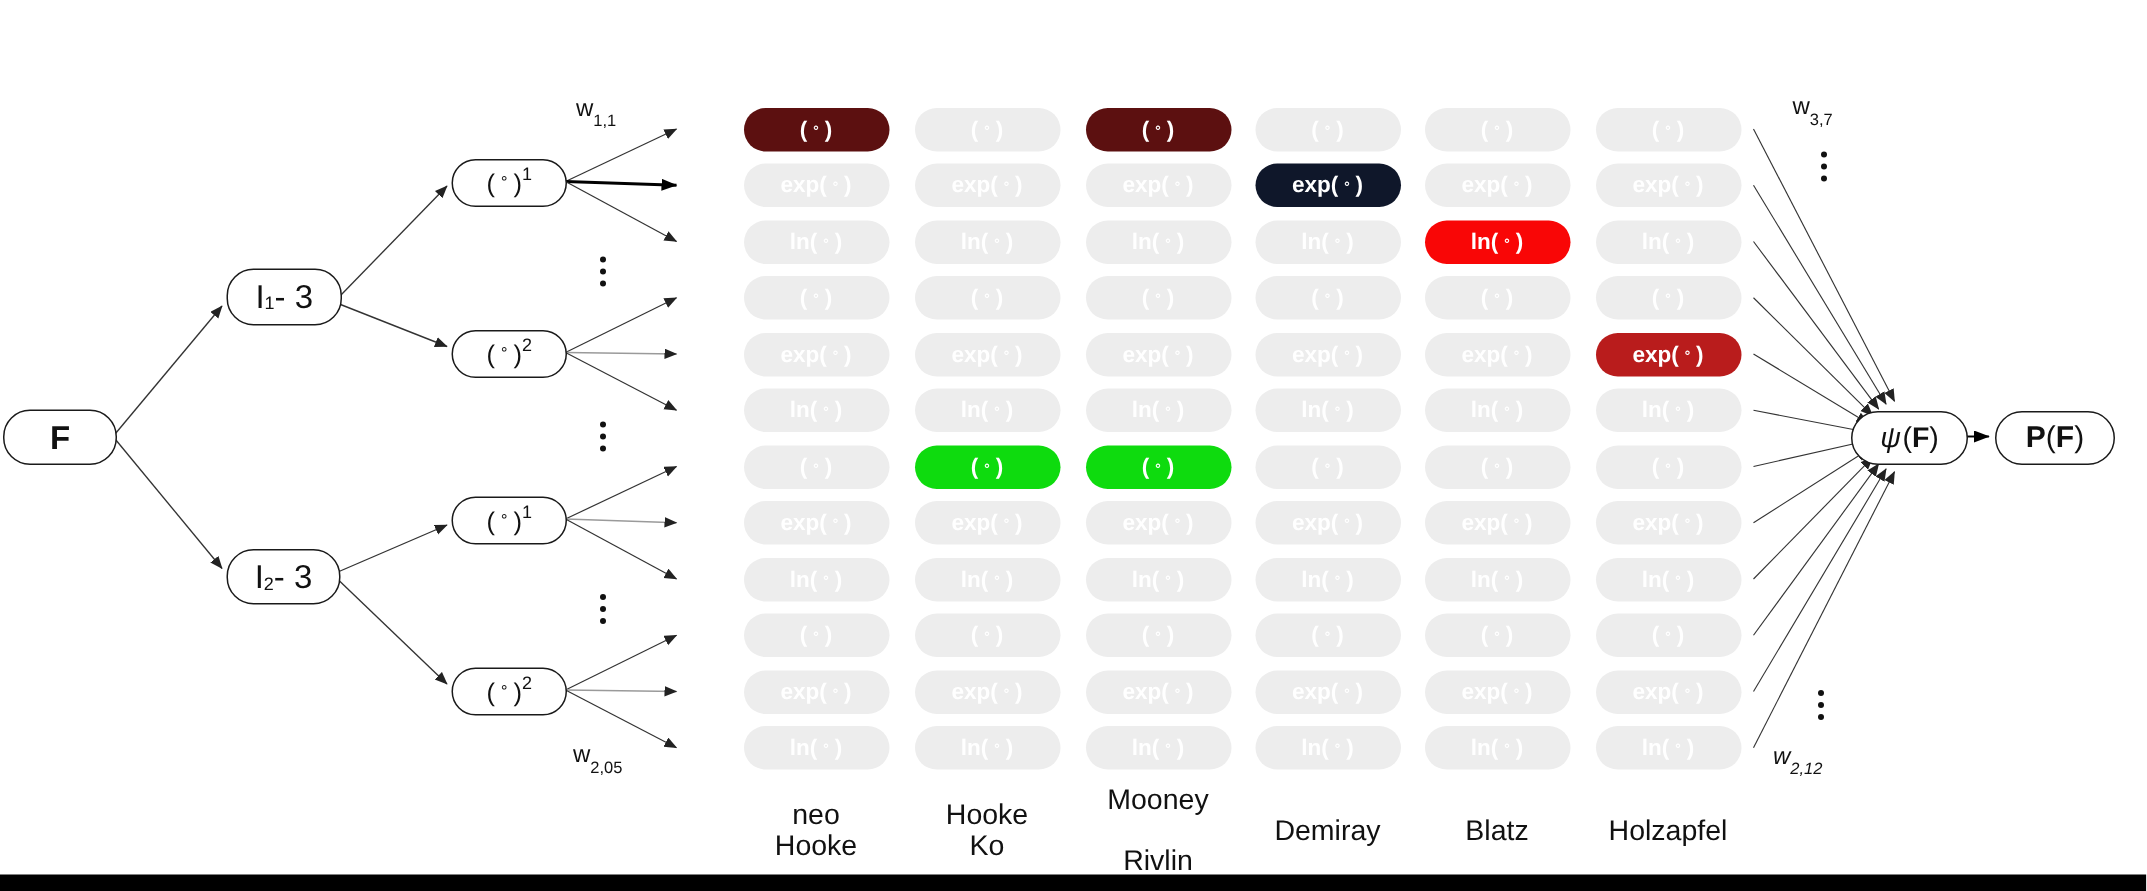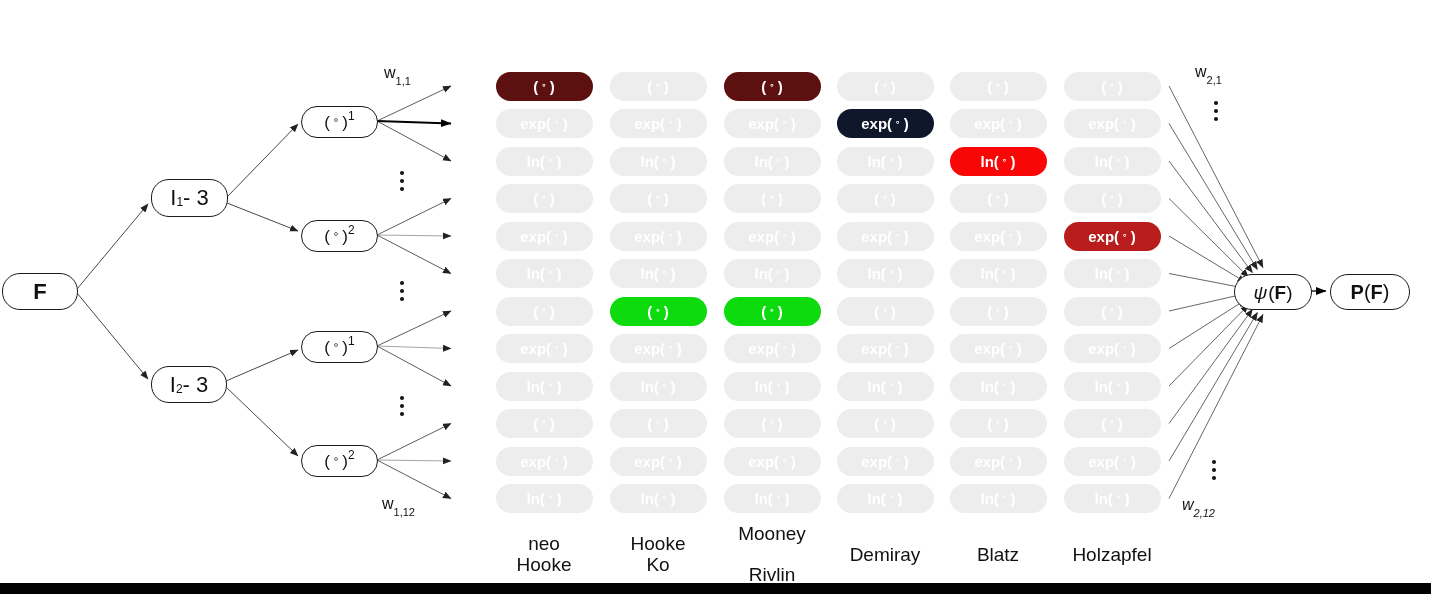--- a/index.html
+++ b/index.html
@@ -123,24 +123,24 @@
     <span class="paren">( </span>
       <span class="circ">∘</span>
       <span class="paren"> )</span>
       <sup>2</sup>
   </div>
 
   <div class="wlabel" style="left:384px;top:65px;">
     <span>w</span><sub>1,1</sub>
   </div>
   <div class="wlabel" style="left:382px;top:496px;">
-    <span>w</span><sub>1,12</sub>
+    <span>w</span><sub>2,05</sub>
   </div>
   <div class="wlabel" style="left:1195px;top:64px;">
-    <span>w</span><sub>2,1</sub>
+    <span>w</span><sub>3,7</sub>
   </div>
   <div class="wlabel" style="left:1182px;top:497px;font-style:italic;">
     <span>w</span><sub>2,12</sub>
   </div>
 
   <div class="node" style="left:1234px;top:274px;width:76px;height:34px;font-size:19px;">
     <span class="psi">ψ</span>
       <span>(</span>
       <b>F</b>
       <span>)</span>

